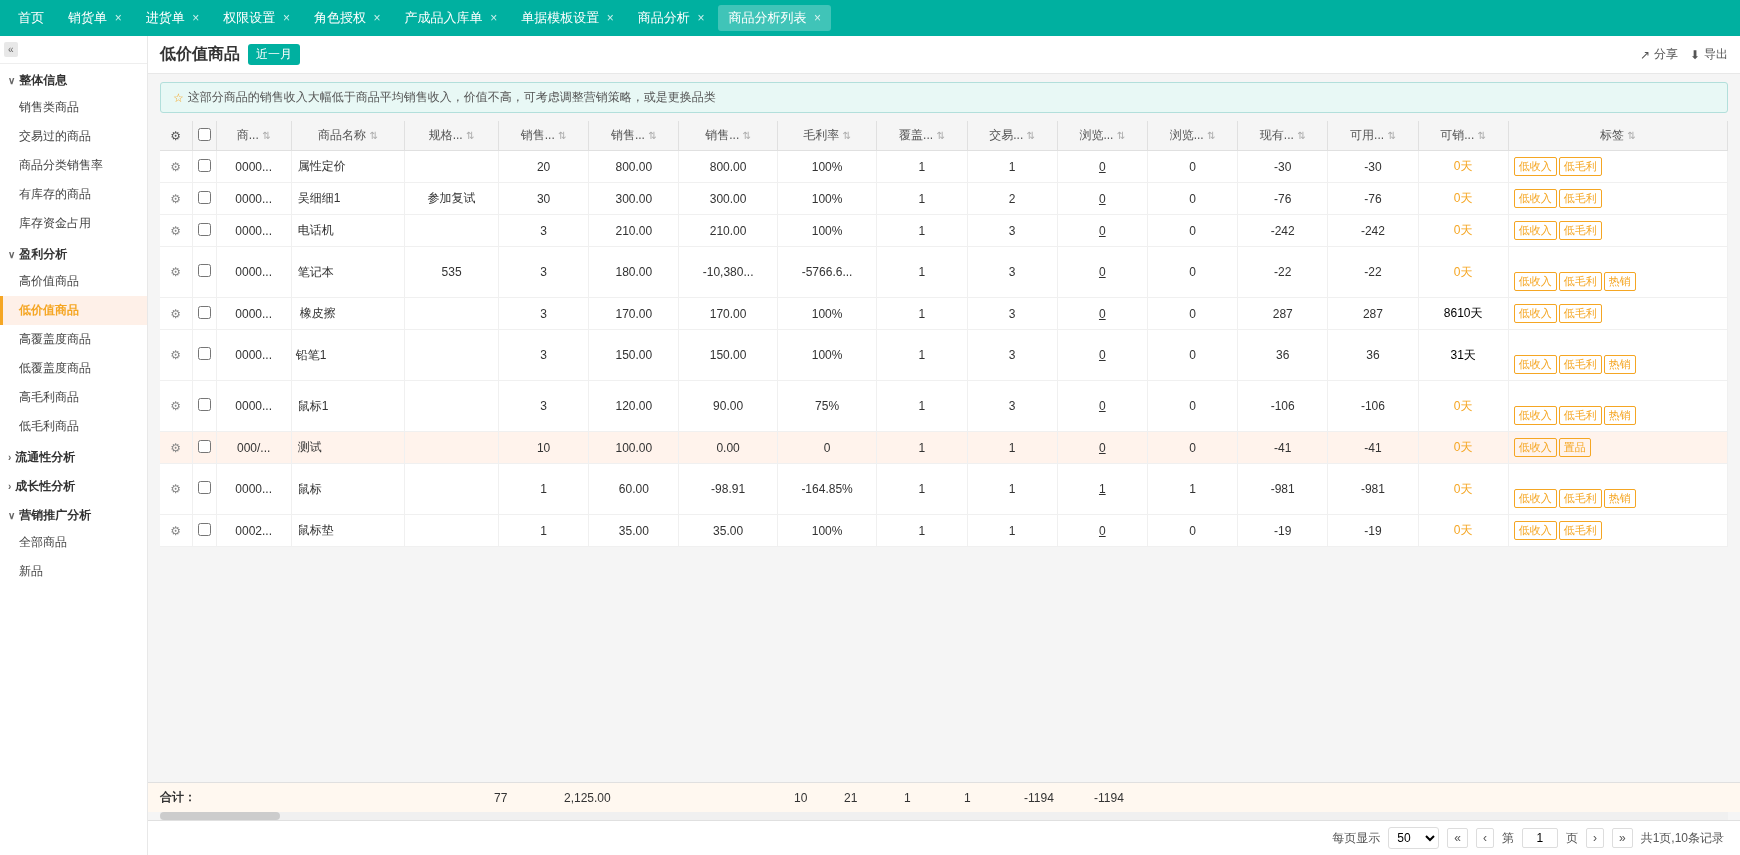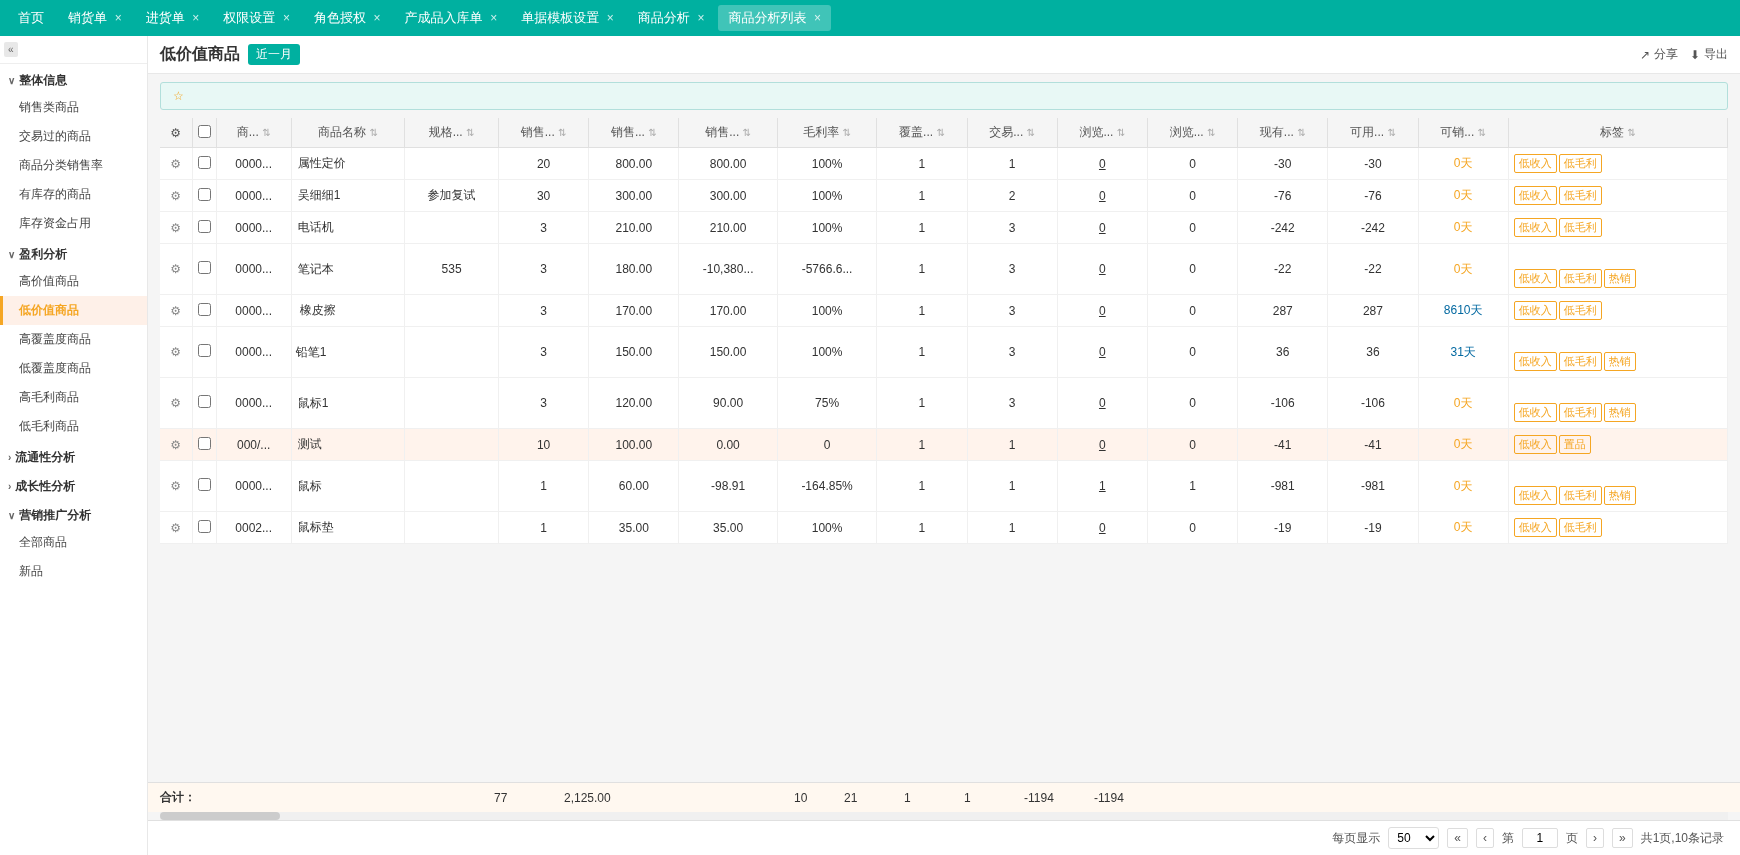--- a/index.html
+++ b/index.html
@@ -178,21 +178,21 @@
       border-radius: 2px;
       padding: 1px 4px;
       font-size: 11px;
       margin: 1px;
     }
     .tag-low-income { color: #f5a623; border: 1px solid #f5a623; }
     .tag-low-profit { color: #f5a623; border: 1px solid #f5a623; }
     .tag-hot { color: #f5a623; border: 1px solid #f5a623; margin-top: 20px; }
     .tag-recommend { color: #f5a623; border: 1px solid #f5a623; }
     .days-zero { color: #f5a623; }
-    .days-normal { color: #0369a1; }
+    .days-normal { color: #000000; }
     .underline-link { text-decoration: underline; color: #333; cursor: pointer; }
 
     
     .table-footer {
       background: #fff8f0;
       border-top: 1px solid #e0e0e0;
       padding: 6px 12px;
       display: flex;
       align-items: center;
       gap: 4px;
@@ -335,20 +335,21 @@
         </div>
         <div class="header-action-btn">
           <span>⬇</span>
           <span>导出</span>
         </div>
       </div>
     </div>
 
     <div class="info-banner">
       <span class="info-icon">☆</span>
+      <span>这部分商品的销售收入大幅低于商品平均销售收入，价值不高，可考虑调整营销策略，或是更换品类</span>
     </div>
 
     <div class="table-container">
       <table>
         <thead>
           <tr>
             <th style="width:32px;">⚙</th>
             <th style="width:24px;"><input type="checkbox" style=""></th>
             <th>商... <span class="sort-icon">⇅</span></th>
             <th>商品名称 <span class="sort-icon">⇅</span></th>

